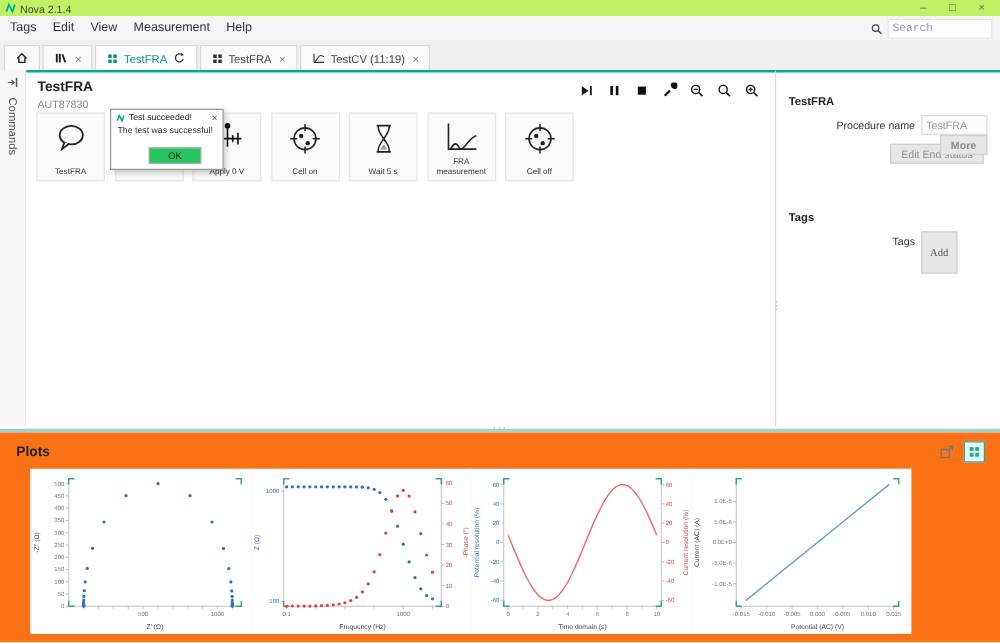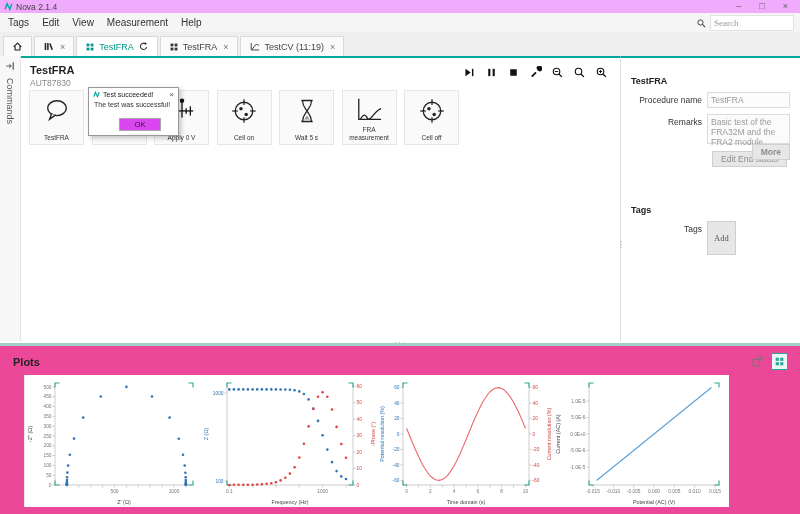--- a/index.html
+++ b/index.html
@@ -5,30 +5,30 @@
   * { box-sizing: border-box; }
   html,body { margin:0; padding:0; }
   body {
     width:800px; height:514px; overflow:hidden; position:relative;
     font-family:"Liberation Sans", sans-serif; background:#fff; color:#222; font-size:10px;
   }
   svg { display:block; }
   svg text { font-family:"Liberation Sans", sans-serif; }
 
   
-  .titlebar { height:13px; background:#f0abfc; display:flex; align-items:center; padding:0 4px; }
+  .titlebar { height:13px; background:#bef264; display:flex; align-items:center; padding:0 4px; }
   .apptitle { font-size:8.5px; color:#444; margin-left:3px; }
   .winbtns { margin-left:auto; display:flex; gap:18px; padding-right:8px; }
   .winbtns span { font-size:9px; color:#666; line-height:13px; cursor:default; }
 
   
   .menubar { height:19px; background:#f5f5f5; display:flex; align-items:center; gap:13px; padding:0 8px; position:relative; }
   .menuitem { font-size:10px; color:#333; }
   .searchbox { position:absolute; right:6px; top:2px; display:flex; align-items:center; gap:3px; }
-  .searchbox input { width:84px; height:16px; border:1px solid #e2e2e2; background:#fff; font-size:9px; padding:0 3px; color:#555; font-family:Liberation Serif, serif; }
+  .searchbox input { width:84px; height:16px; border:1px solid #e2e2e2; background:#fff; font-size:9px; padding:0 3px; color:#555; font-family:Liberation Mono, monospace; }
   .searchbox input::placeholder { color:#999; }
 
   
   .tabbar { height:24px; background:#efefef; display:flex; align-items:flex-end; padding-left:3px; gap:2px; }
   .tab { height:20px; background:#fafafa; border:1px solid #d9d9d9; border-bottom:none; display:flex; align-items:center; gap:4px; padding:0 8px; font-size:9px; color:#444; }
   .tab.active { background:#fff; color:#00968b; }
   .tab .close { font-size:9px; color:#777; margin-left:2px; }
 
   
   .workspace { position:absolute; top:56px; left:0; width:800px; height:285px; display:flex; background:#fff; }
@@ -44,47 +44,47 @@
   .block { width:55px; height:55px; background:#fafafa; border:1px solid #e6e6e6; position:relative; }
   .bicon { position:absolute; top:6px; left:50%; transform:translateX(-50%); }
   .blabel { position:absolute; bottom:3px; left:2px; right:2px; font-size:6.5px; color:#333; text-align:center; line-height:1.15; }
 
   
   .dialog { position:absolute; left:67px; top:29px; width:91px; height:49px; background:#fff; border:1px solid #989898; box-shadow:2px 2px 5px rgba(0,0,0,.22); z-index:5; }
   .dlg-title { display:flex; align-items:center; gap:3px; padding:3px 4px 1px 4px; }
   .dlg-title-text { font-size:7px; color:#222; }
   .dlg-close { margin-left:auto; font-size:8px; color:#555; line-height:7px; }
   .dlg-body { font-size:7px; color:#333; padding:2px 5px 0 5px; }
-  .dlg-ok { position:absolute; left:30px; bottom:4px; width:42px; height:13px; background:#d946ef; border:1px solid #a6a6a6; font-size:7.5px; color:#222; text-align:center; line-height:11px; }
+  .dlg-ok { position:absolute; left:30px; bottom:4px; width:42px; height:13px; background:#22c55e; border:1px solid #a6a6a6; font-size:7.5px; color:#222; text-align:center; line-height:11px; }
 
   
   .props { width:180px; border-top:2px solid #00a79b; border-left:1px solid #ddd; background:#fff; padding:8px 10px; position:relative; }
   .props-head { display:flex; align-items:center; }
   .props-title { font-size:11px; font-weight:bold; color:#222; }
   .props-collapse { margin-left:auto; }
   .props-section { font-size:9px; font-weight:bold; color:#222; margin-top:10px; }
-  .frow { display:flex; align-items:flex-start; margin-top:6px; }
+  .frow { display:flex; align-items:flex-start; margin-top:6px;margin-left:30px; }
   .flabel { width:76px; text-align:right; font-size:8.5px; color:#333; padding-right:5px; padding-top:3px; flex:none; }
   .finput { flex:1; background:#fbfbfb; border:1px solid #dcdcdc; color:#9a9a9a; font-size:8.5px; padding:2px 3px; min-height:14px; }
   .finput.multiline { height:30px; line-height:1.2; }
   .funit { font-size:8.5px; color:#555; margin-left:3px; padding-top:3px; }
   .pbtn { background:#e7e7e7; border:1px solid #cfcfcf; font-size:8.5px; color:#8d8d8d; padding:2px 8px; display:inline-block; }
   .btn-editend { margin-left:81px; margin-top:7px; }
   .btn-more { position:absolute; right:10px; color:#8d8d8d;font-weight:bold; }
   .tags-title { font-size:9px; font-weight:bold; color:#222; margin-top:38px; }
   .stars { font-size:11px; color:#333; letter-spacing:2px; }
   .btn-add { color:#555; padding:11px 6px;font-family:Liberation Serif, serif; }
   .divider-grip { position:absolute; left:-4px; top:185px; color:#999; font-size:8px; line-height:3px; }
 
   
   .splitter { position:absolute; top:341px; left:0; width:800px; height:5px; background:#fff; border-bottom:3px solid #a2cfc9; }
   .splitter .dots { position:absolute; left:394px; top:-4px; color:#b5b5b5; font-size:9px; letter-spacing:1px; }
 
   
-  .plots { position:absolute; top:346px; left:0; width:800px; height:168px; background:#ec4899; }
+  .plots { position:absolute; top:346px; left:0; width:800px; height:168px; background:#f97316; }
   .plots-head { display:flex; align-items:center; padding:7px 12px 0 13px; }
   .plots-title { font-size:11px; font-weight:bold; color:#222; }
   .plots-icons { margin-left:auto; display:flex; align-items:center; gap:7px; }
   .gridbtn { width:17px; height:17px; border:1px solid #2ba79b; background:#eaf6f4; display:flex; align-items:center; justify-content:center; }
   .charts { display:flex; margin-top:5px; margin-left:24px; border-left:1px solid #e8e8e8; }
   .chart { width:176px; height:132px; border-right:1px solid #e8e8e8; background:#fff; }
 </style>
 </head>
 <body>
 
@@ -337,24 +337,20 @@
     </div>
   </div>
 
   <div class="props">
     <span class="divider-grip">⋮</span>
     <div class="props-section">TestFRA</div>
 
     <div class="frow">
       <span class="flabel">Procedure name</span>
       <div class="finput">TestFRA</div>
-    </div>
-    <div class="frow">
-      <span class="flabel">Remarks</span>
-      <div class="finput multiline">Basic test of the FRA32M and the FRA2 module.</div>
     </div>
 
     <div class="pbtn btn-editend">Edit End status</div>
     <div class="pbtn btn-more">More</div>
 
     <div class="tags-title">Tags</div>
     <div class="frow">
       <span class="flabel">Tags</span>
       <span class="pbtn btn-add">Add</span>
     </div>

